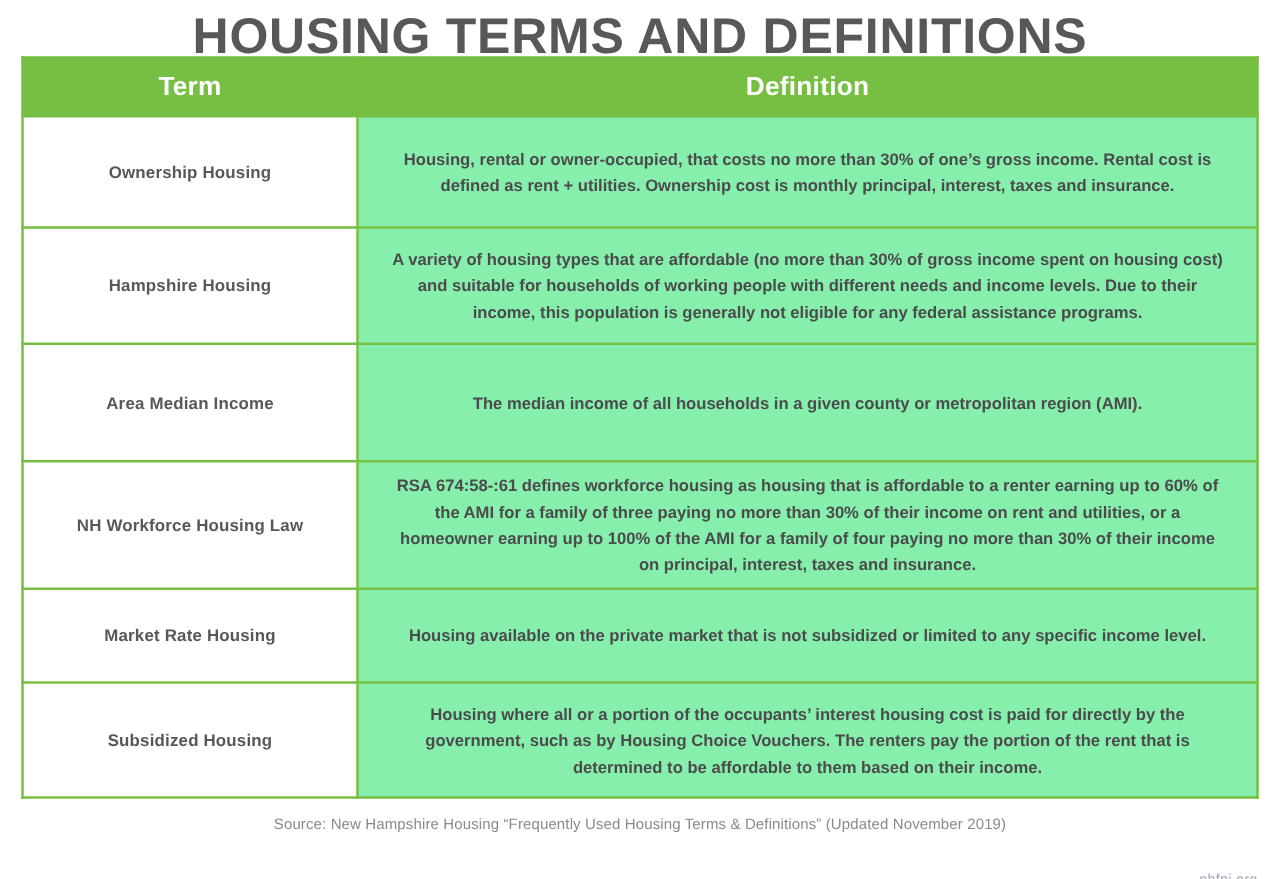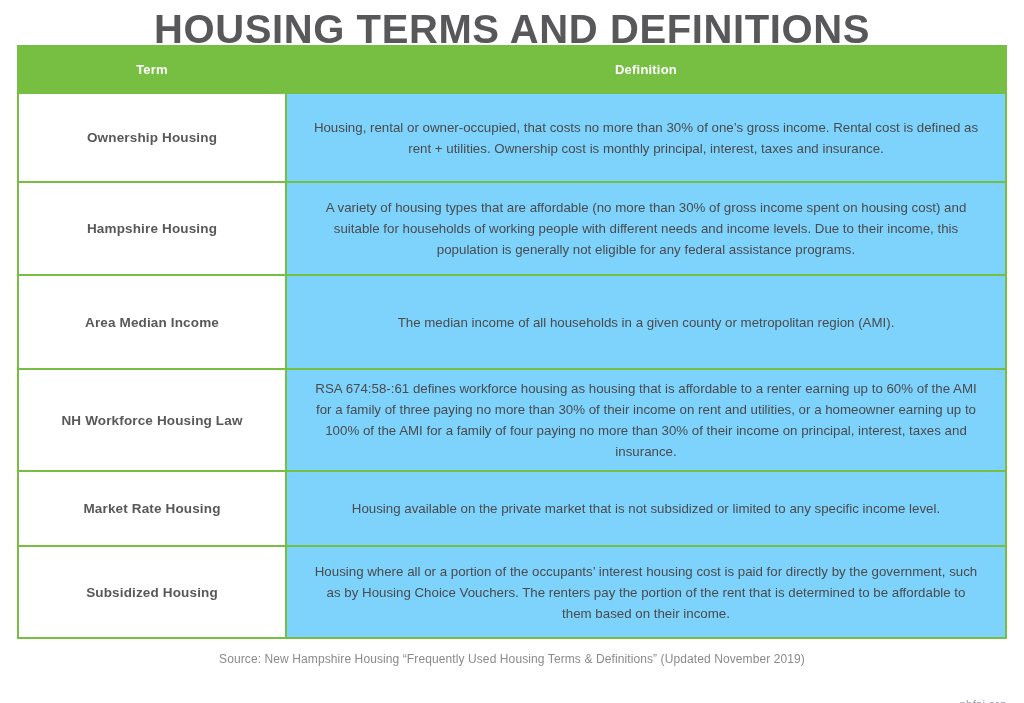--- a/index.html
+++ b/index.html
@@ -44,21 +44,21 @@
 
   table.terms-table th,
   table.terms-table td {
     border: 2px solid #77bf43;
     box-sizing: border-box;
   }
 
   thead th {
     background: #77bf43;
     color: #ffffff;
-    font-size: 13px;
+    font-size: 21px;
     font-weight: bold;
     height: 47px;
     padding: 0;
     text-align: center;
     vertical-align: middle;
     border-color: #77bf43;
     letter-spacing: 0.2px;
   }
 
   col.col-term { width: 268px; }
@@ -75,21 +75,22 @@
     background: #ffffff;
   }
 
   td.def-cell {
     text-align: center;
     vertical-align: middle;
     color: #4b4b4d;
     font-size: 13.3px;
     line-height: 1.58;
     padding: 8px 24px;
-    background: #7dd3fc;
+    background: #86efac;
+    font-weight: bold;
   }
 
   .source-note {
     position: absolute;
     left: 0;
     top: 652px;
     width: 1024px;
     text-align: center;
     color: #8a8a8c;
     font-size: 12px;

